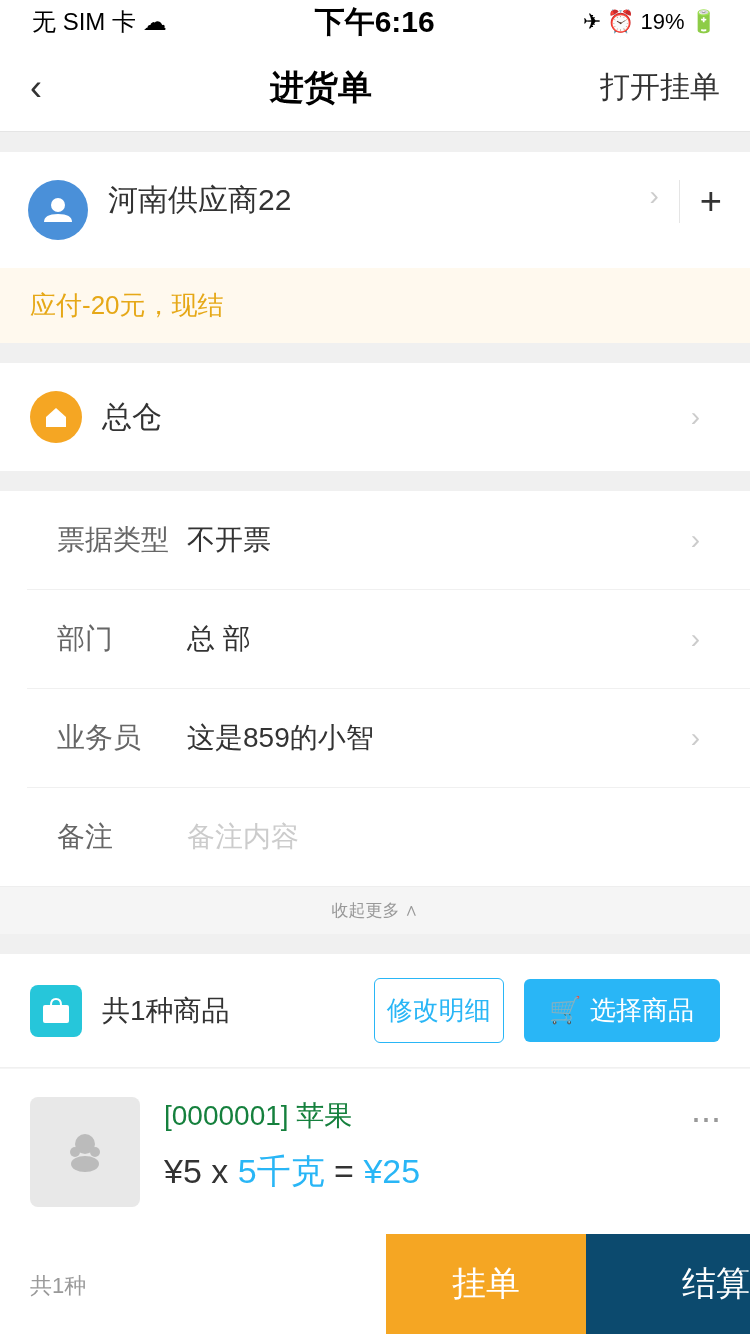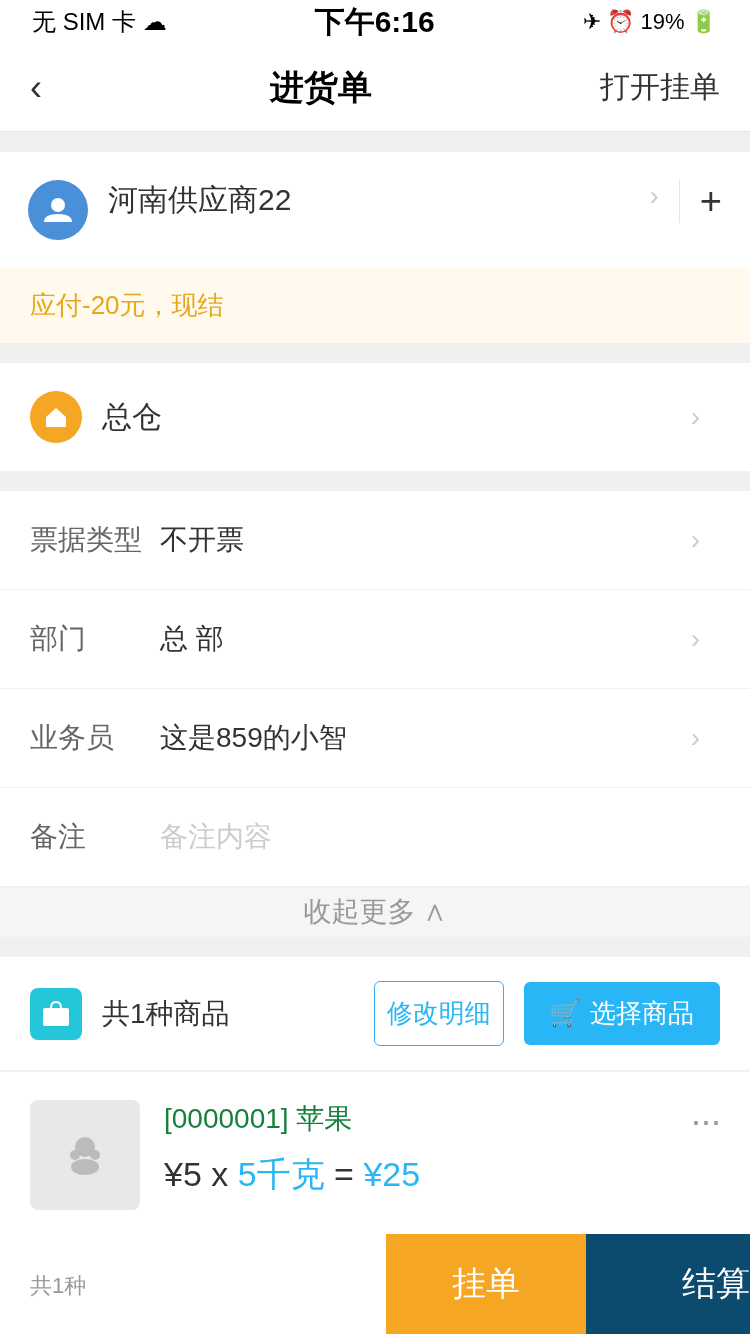--- a/index.html
+++ b/index.html
@@ -136,42 +136,43 @@
       color: #333;
     }
 
     
     .form-row {
       background: #fff;
       display: flex;
       align-items: center;
       padding: 30px;
       border-top: 1px solid #f0f0f0;
+      margin-left: 27px;
     }
     .form-key {
       font-size: 28px;
       color: #666;
       width: 130px;
       flex-shrink: 0;
     }
     .form-value {
       flex: 1;
       font-size: 28px;
       color: #333;
     }
     .form-placeholder {
       color: #ccc;
     }
 
     
     .collapse-bar {
       background: #f5f5f5;
       text-align: center;
-      padding: 6px;
-      font-size: 28px;
+      padding: 12px;
+      font-size: 17px;
       color: #999;
       border-top: 1px solid #eee;
     }
 
     
     .product-header {
       background: #fff;
       display: flex;
       align-items: center;
       padding: 24px 30px;

